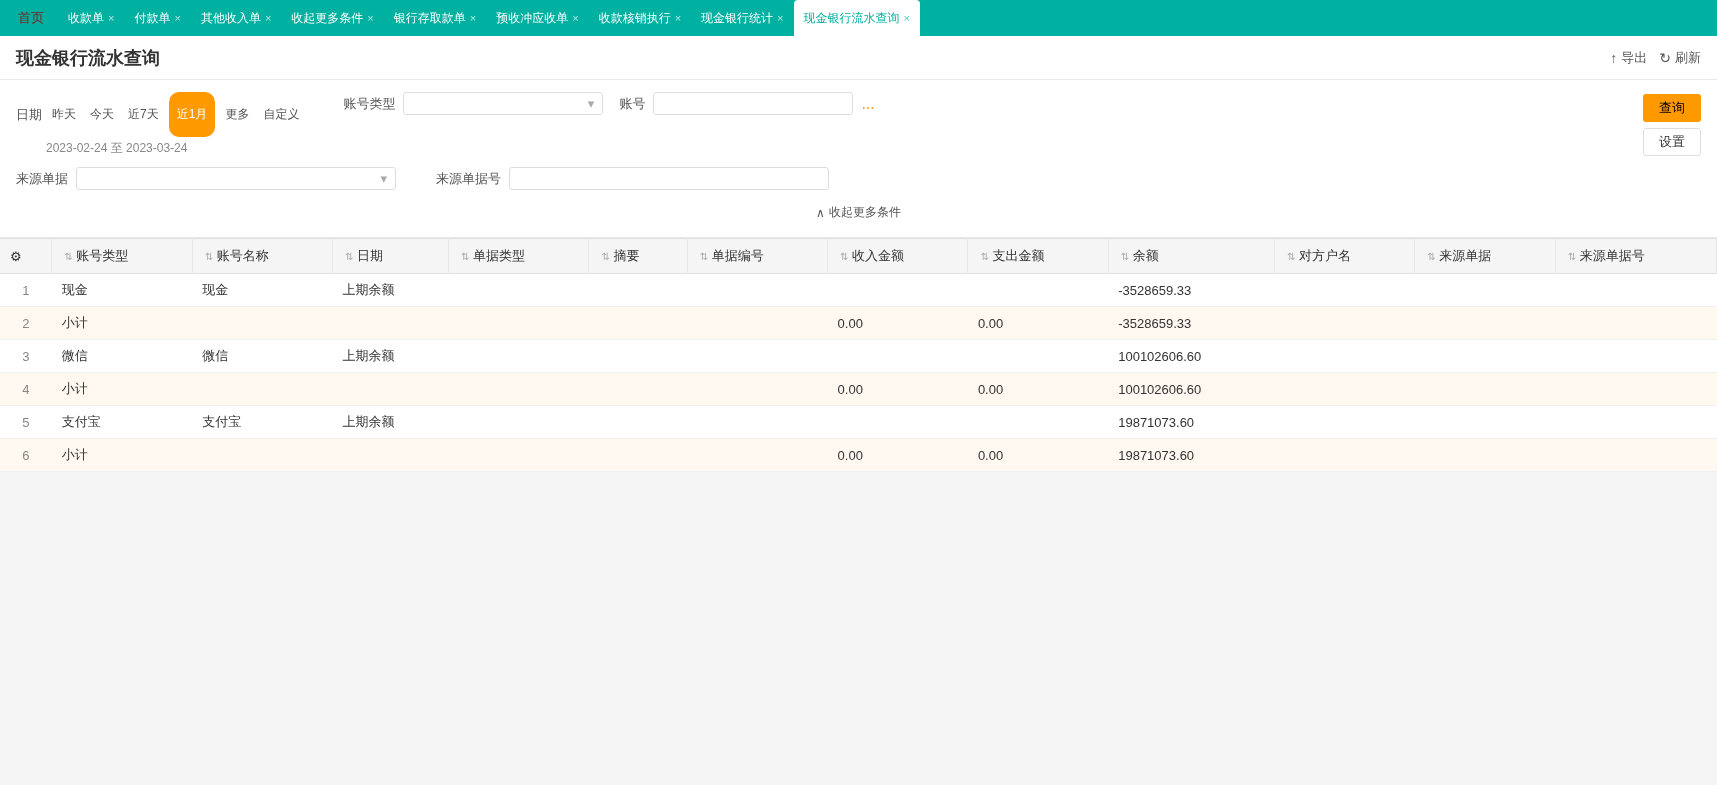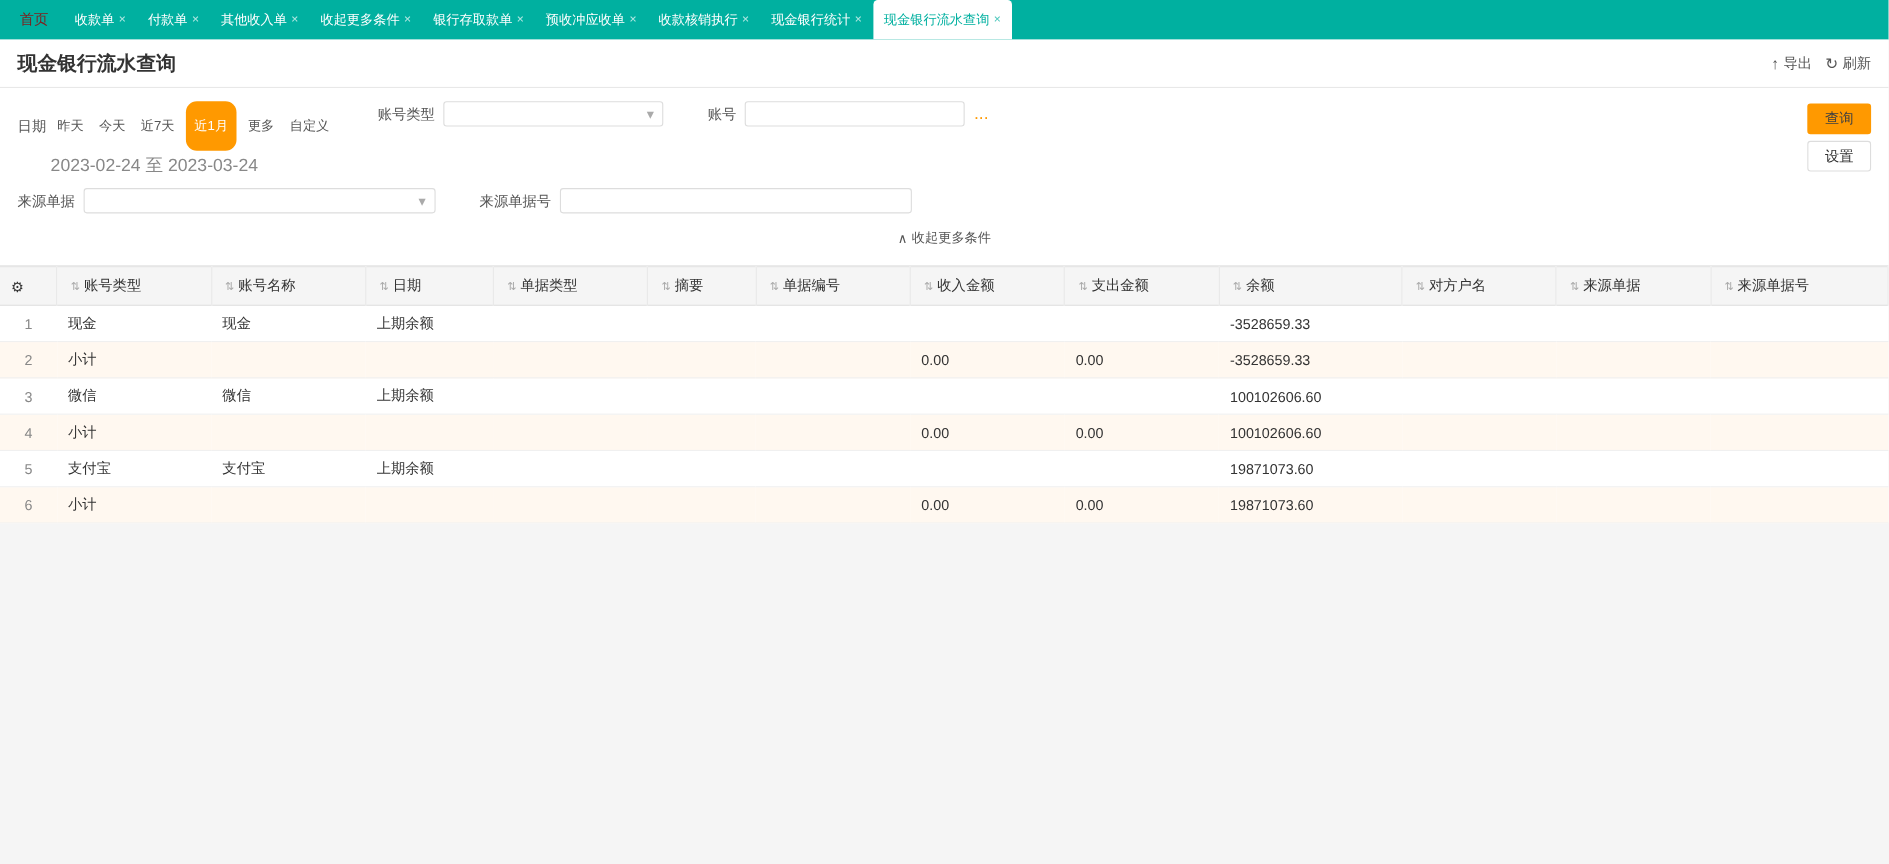--- a/index.html
+++ b/index.html
@@ -107,21 +107,21 @@
       background: none;
       text-align: center;
     }
     .date-btn.active {
       background: #f90;
       color: #fff;
       border-radius: 10px;
       padding: 14px 8px;
     }
     .date-range {
-      font-size: 16px;
+      font-size: 12px;
       color: #888;
     }
     .filter-select {
       display: flex;
       align-items: center;
       border: 1px solid #ddd;
       border-radius: 3px;
       padding: 3px 8px;
       min-width: 160px;
       justify-content: space-between;
@@ -144,21 +144,21 @@
     .account-input {
       min-width: 200px;
     }
     .dots-btn {
       color: #f90;
       cursor: pointer;
       font-size: 16px;
     }
     .btn-search {
       background: #f90;
-      color: #404040;
+      color: #000000;
       border: none;
       border-radius: 3px;
       padding: 5px 16px;
       font-size: 13px;
       cursor: pointer;
     }
     .btn-settings {
       background: #fff;
       color: #333;
       border: 1px solid #ddd;
@@ -304,21 +304,21 @@
         </div>
 
         <div style="display:flex; align-items:center; gap:8px; margin-left:24px;">
           <span class="filter-label">账号类型</span>
           <div class="filter-select" style="min-width:200px;">
             <span style="color:#bbb;"></span>
             <span class="chevron">▾</span>
           </div>
         </div>
 
-        <div style="display:flex; align-items:center; gap:8px; margin-left:24px;">
+        <div style="display:flex; align-items:center; gap:8px; ">
           <span class="filter-label">账号</span>
           <input class="filter-input account-input" type="text" value="" style="">
           <span class="dots-btn">...</span>
         </div>
       </div>
 
       <div class="filter-row">
         <div style="display:flex; align-items:center; gap:8px;">
           <span class="filter-label">来源单据</span>
           <div class="filter-select" style="min-width:320px;">

